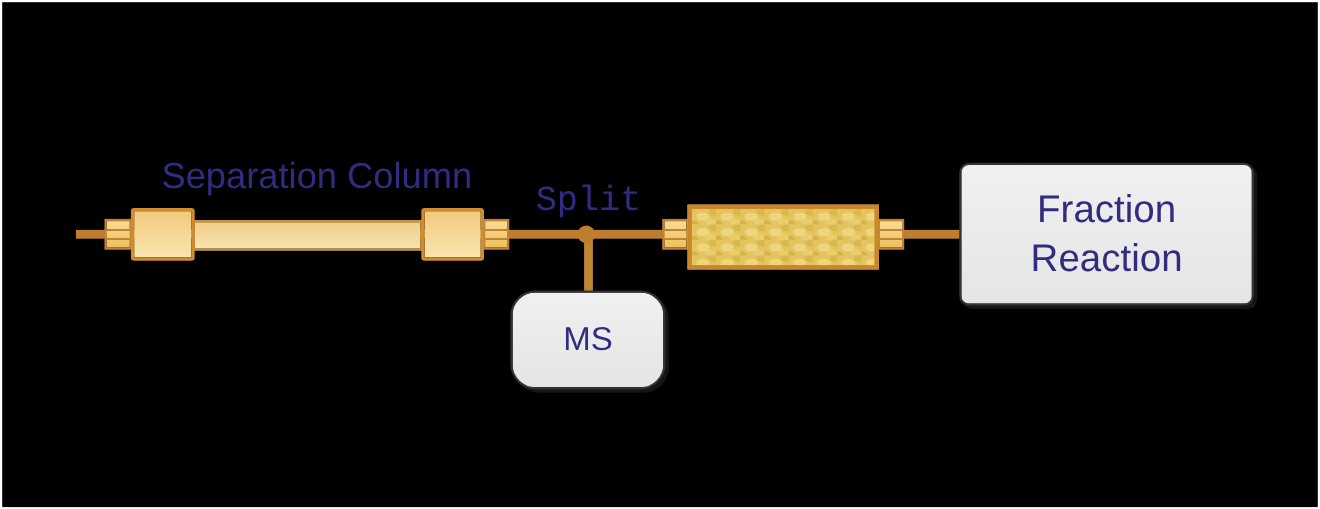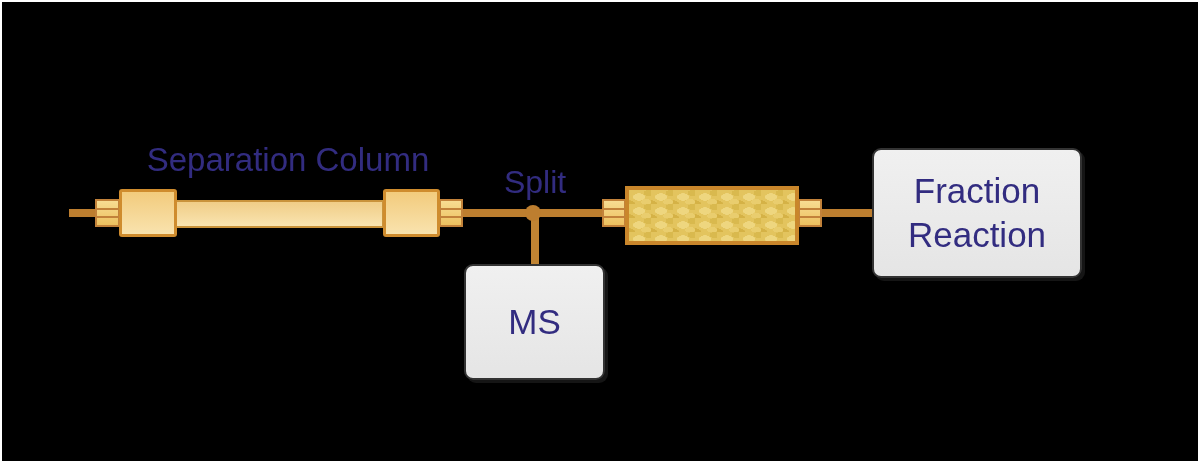--- a/index.html
+++ b/index.html
@@ -90,36 +90,36 @@
     border-radius:9px;
     box-shadow:3px 3px 0 #151515;
     display:flex;
     flex-direction:column;
     align-items:center;
     justify-content:center;
     z-index:5;
     color:#322c80;
     text-align:center;
   }
-  .ms-box{left:462px;top:262px;width:141px;height:116px;font-size:35px;}
-  .fc-box{left:870px;top:146px;width:210px;height:130px;font-size:35px;line-height:44px;}
+  .ms-box{left:462px;top:262px;width:141px;height:90px;font-size:30px;border-radius:23px;}
+  .fc-box{left:870px;top:146px;width:268px;height:130px;font-size:35px;line-height:44px;}
 
   
   .diagram-label{
     position:absolute;
     color:#322c80;
     font-size:33px;
     line-height:35px;
     text-align:center;
     white-space:nowrap;
     transform:translateX(-50%);
     z-index:6;
   }
   .lbl-sep{left:286px;top:140px;}
-  .lbl-split{left:533px;top:163px;font-size:32px;}
+  .lbl-split{left:533px;top:163px;font-size:32px;font-family:Liberation Mono, monospace;}
   .lbl-coil{left:714px;top:103px;}
 </style>
 </head>
 <body>
 
 <div class="frame">
 
   <div class="pipe-h" style="left:67px;top:207px;width:805px;"></div>
   <div class="pipe-v" style="left:529px;top:211px;height:52px;"></div>
   <div class="junction-dot"></div>

